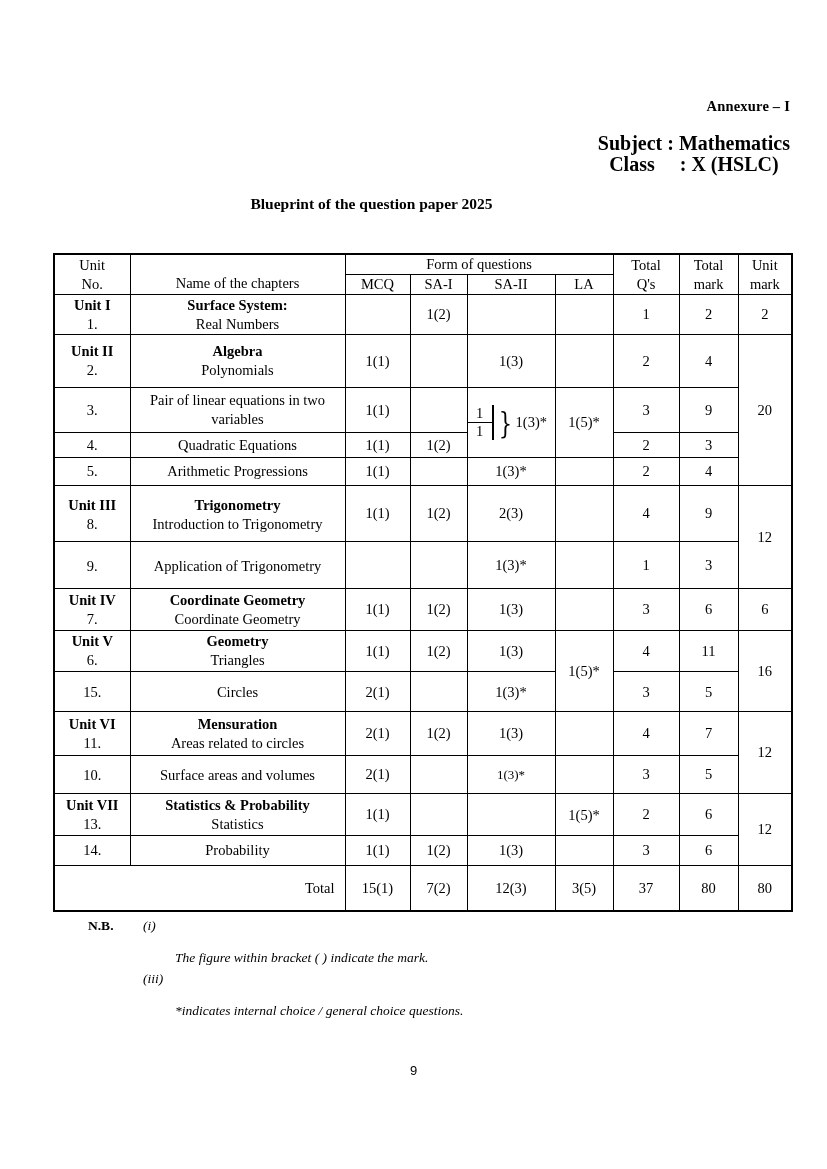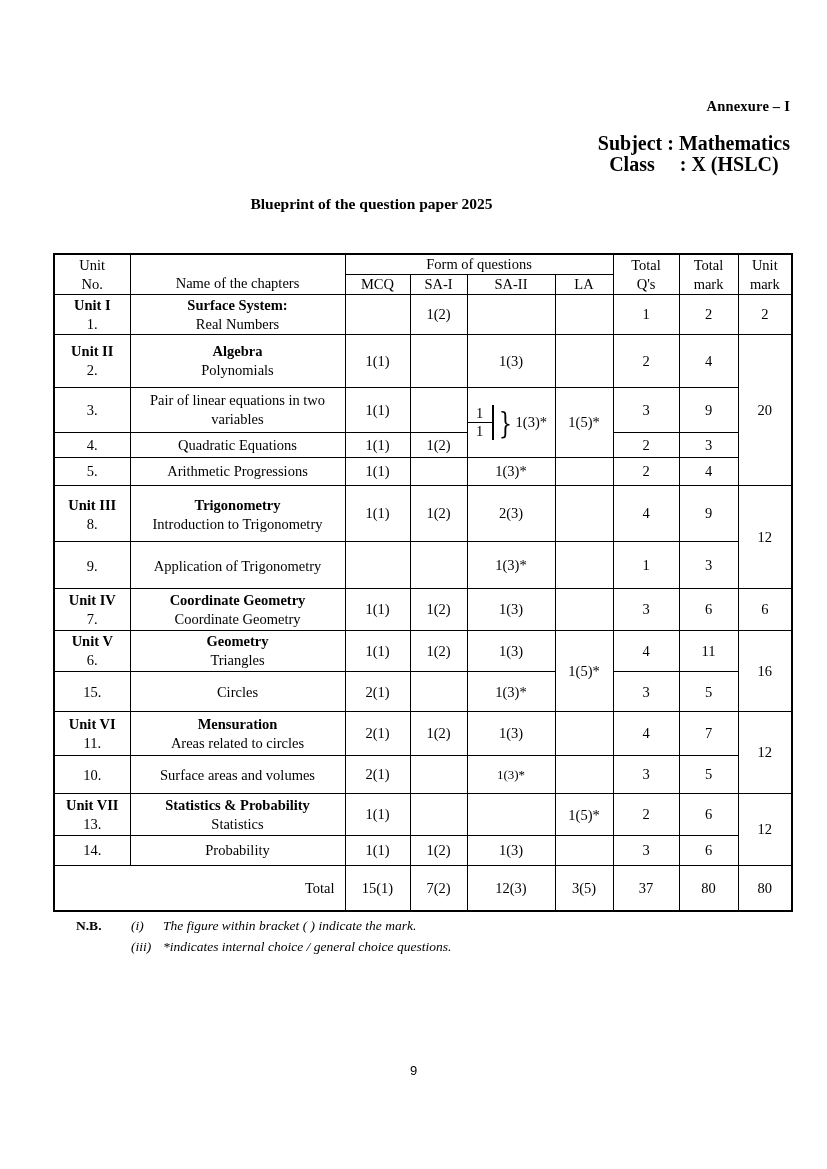--- a/index.html
+++ b/index.html
@@ -168,40 +168,40 @@
     padding-top: 4px;
   }
   .totalrow .total-label {
     text-align: right;
     padding-right: 10px;
   }
 
   
   .nb {
     position: absolute;
-    left: 76px;
+    left: 88px;
     top: 915px;
     font-size: 13.5px;
     font-style: italic;
     line-height: 21px;
   }
   .nb-label {
     position: absolute;
     left: 0;
     top: 0;
     font-weight: bold;
     font-style: normal;
     font-size: 13.5px;
   }
   .nb-list {
     margin-left: 55px;
   }
   .nb-item { display: flex; }
   .nb-num { width: 32px; flex: 0 0 32px; }
-  .nb-txt { flex: 1; }
+  .nb-txt { flex: 1; margin-top: 32px; }
 
   .pagenum {
     position: absolute;
     left: 0;
     top: 1063px;
     width: 827px;
     text-align: center;
     font-size: 13px;
     font-family: "Liberation Sans", sans-serif;
   }

